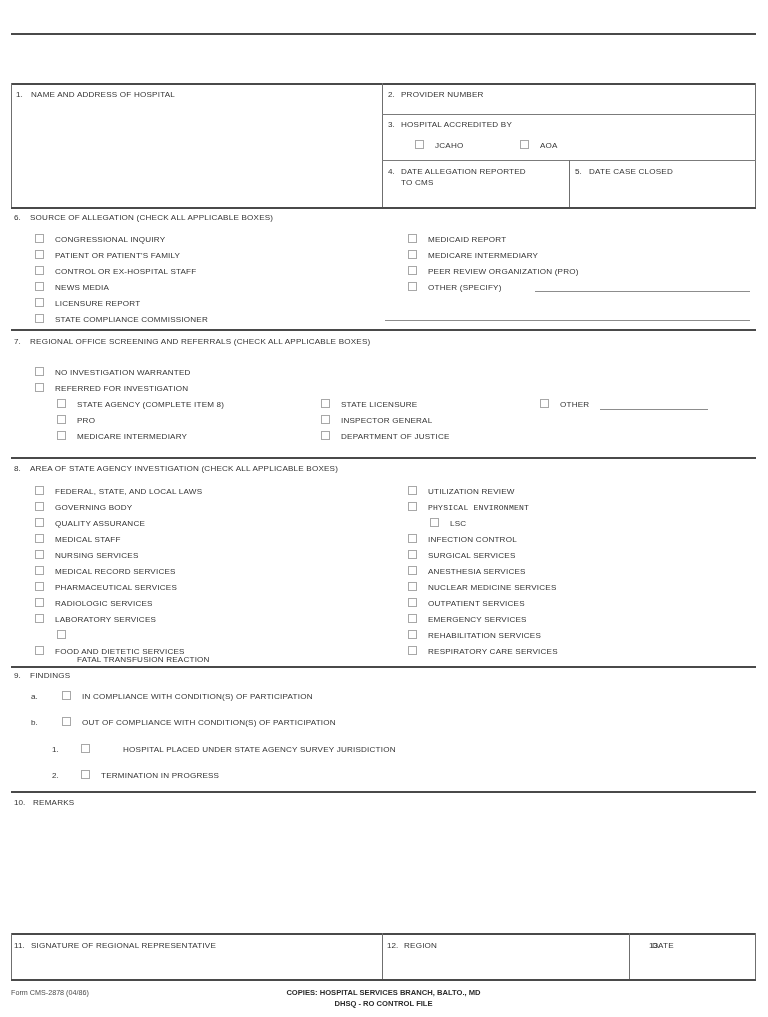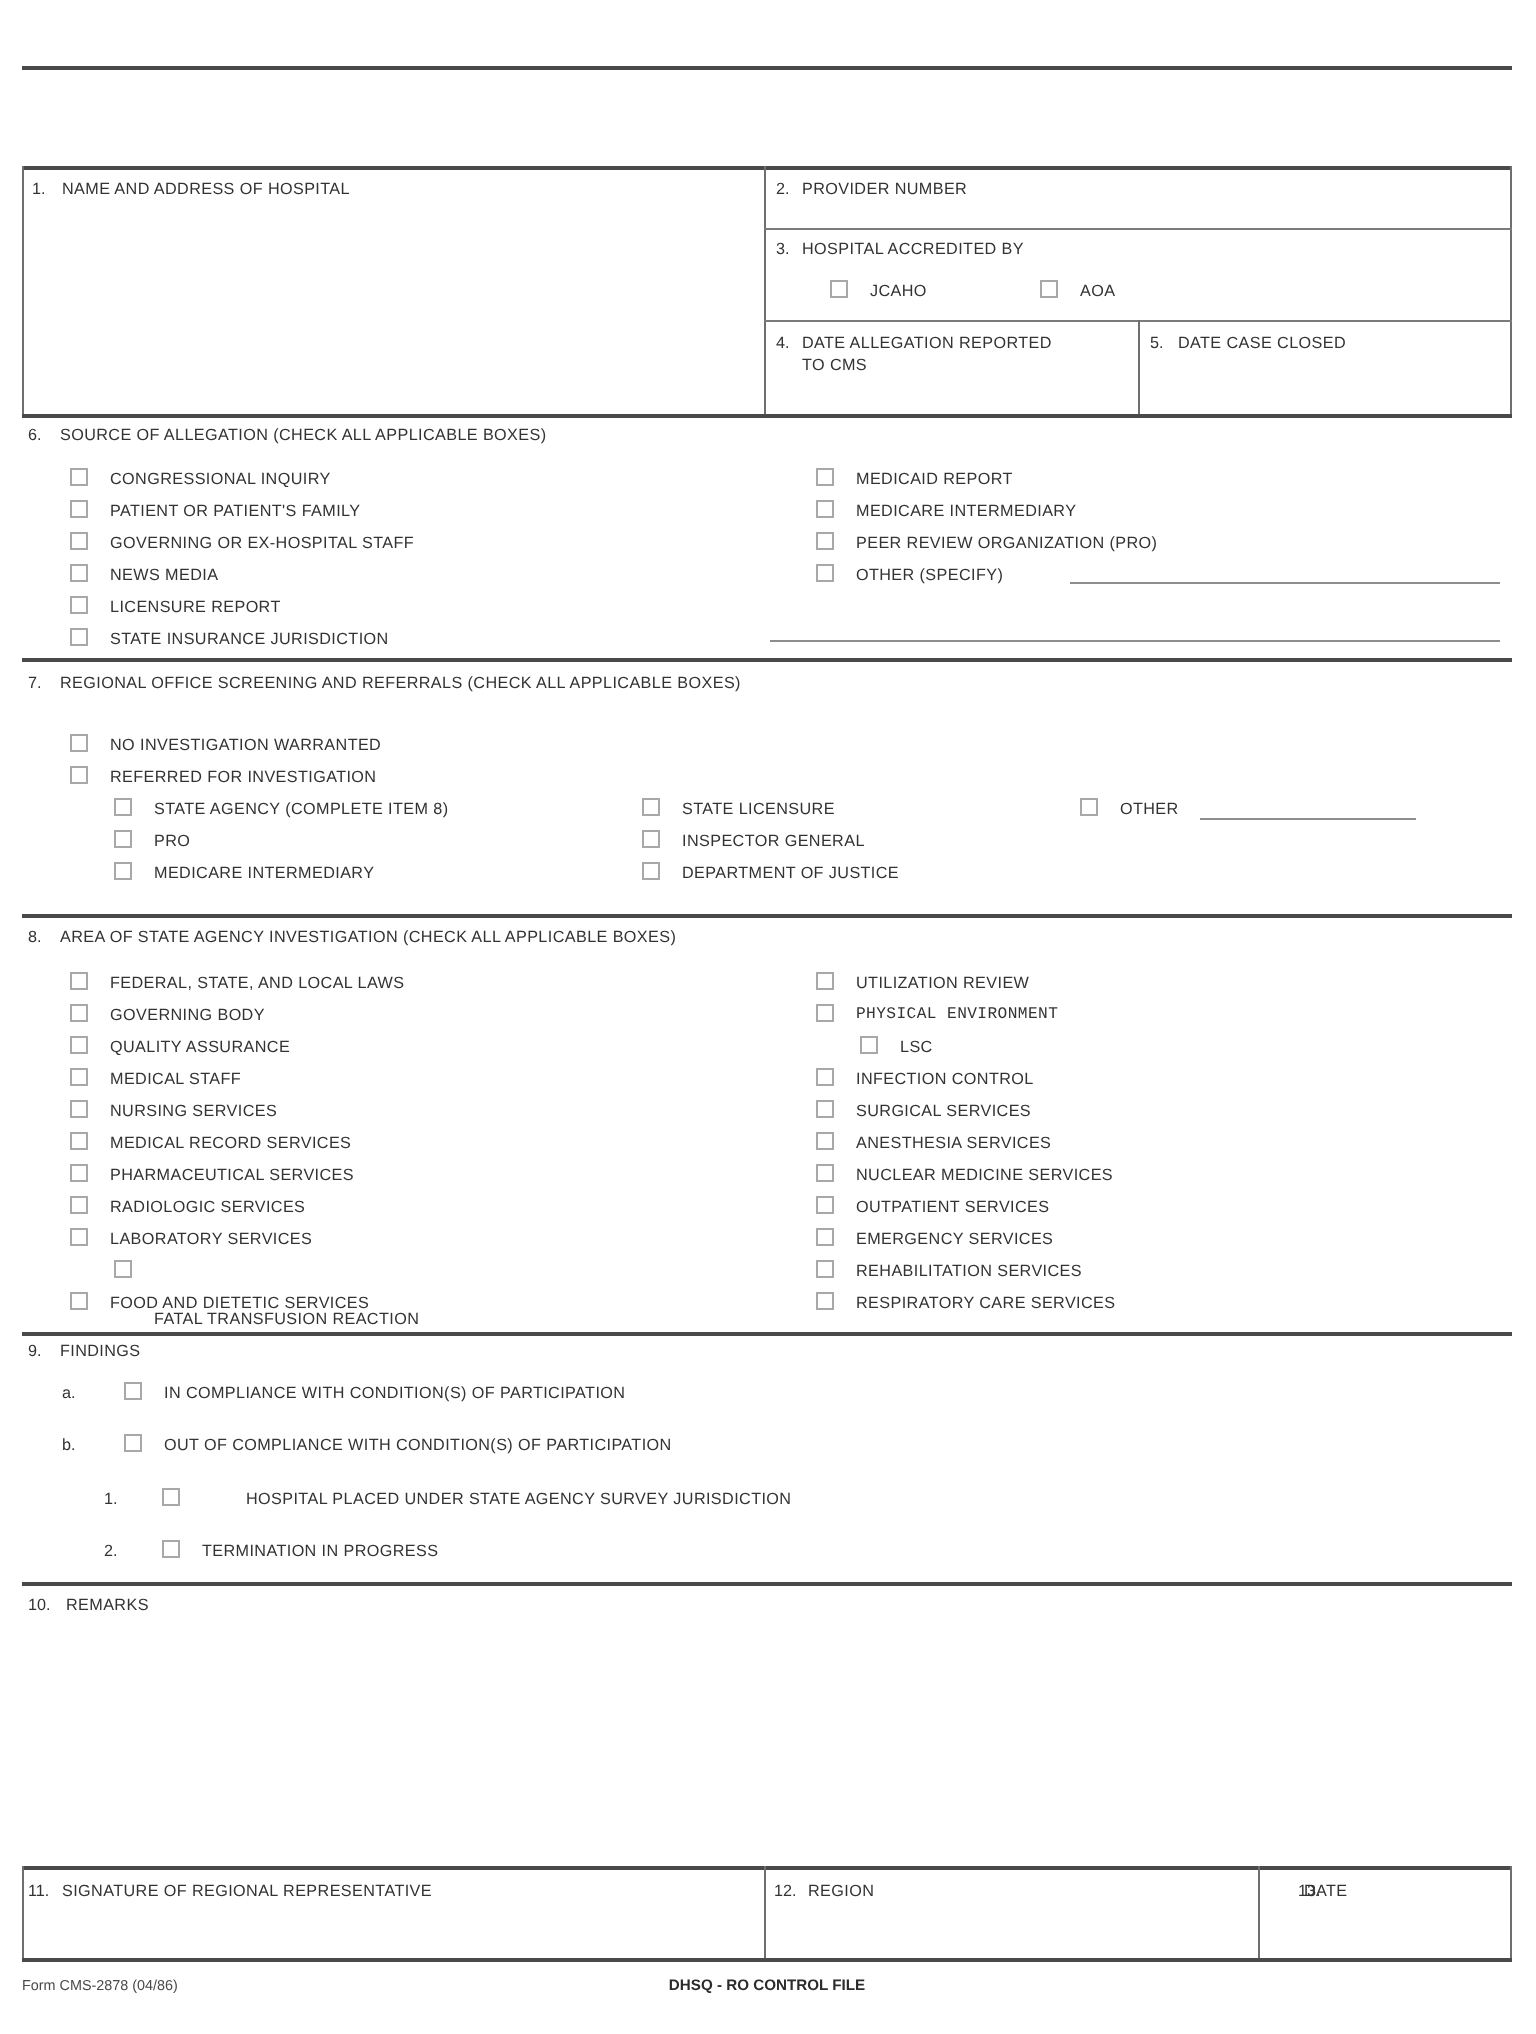--- a/index.html
+++ b/index.html
@@ -88,27 +88,27 @@
   <div class="rule thick" style="left:11px;top:207px;width:745px;"></div>
 
   <div class="num" style="left:14px;top:213px;">6.</div>
   <div class="sect-title" style="left:30px;top:213px;">SOURCE OF ALLEGATION (CHECK ALL APPLICABLE BOXES)</div>
 
   <div class="cb" style="left:35px;top:234px;"></div>
   <div class="lbl" style="left:55px;top:235px;">CONGRESSIONAL INQUIRY</div>
   <div class="cb" style="left:35px;top:250px;"></div>
   <div class="lbl" style="left:55px;top:251px;text-align:center;">PATIENT OR PATIENT'S FAMILY</div>
   <div class="cb" style="left:35px;top:266px;"></div>
-  <div class="lbl" style="left:55px;top:267px;">GOVERNING OR EX-HOSPITAL STAFF</div>
+  <div class="lbl" style="left:55px;top:267px;">CONTROL OR EX-HOSPITAL STAFF</div>
   <div class="cb" style="left:35px;top:282px;"></div>
   <div class="lbl" style="left:55px;top:283px;">NEWS MEDIA</div>
   <div class="cb" style="left:35px;top:298px;"></div>
   <div class="lbl" style="left:55px;top:299px;">LICENSURE REPORT</div>
   <div class="cb" style="left:35px;top:314px;"></div>
-  <div class="lbl" style="left:55px;top:315px;">STATE INSURANCE JURISDICTION</div>
+  <div class="lbl" style="left:55px;top:315px;">STATE COMPLIANCE COMMISSIONER</div>
 
   <div class="cb" style="left:408px;top:234px;"></div>
   <div class="lbl" style="left:428px;top:235px;">MEDICAID REPORT</div>
   <div class="cb" style="left:408px;top:250px;"></div>
   <div class="lbl" style="left:428px;top:251px;">MEDICARE INTERMEDIARY</div>
   <div class="cb" style="left:408px;top:266px;"></div>
   <div class="lbl" style="left:428px;top:267px;">PEER REVIEW ORGANIZATION (PRO)</div>
   <div class="cb" style="left:408px;top:282px;"></div>
   <div class="lbl" style="left:428px;top:283px;">OTHER (SPECIFY)</div>
 
@@ -240,16 +240,17 @@
   <div style="position:absolute;left:385px;top:953px;width:241px;height:25px;"></div>
 
   <div class="num" style="left:621px;top:941px;margin-left:28px;">13.</div>
   <div class="lbl" style="left:652px;top:941px;">DATE</div>
   <div style="position:absolute;left:632px;top:953px;width:121px;height:25px;"></div>
 
   <div class="rule thick" style="left:11px;top:979px;width:745px;"></div>
 
   <div class="formno">Form CMS-2878 (04/86)</div>
   <div class="copies">
+    <div>COPIES: HOSPITAL SERVICES BRANCH, BALTO., MD</div>
     <div>DHSQ - RO CONTROL FILE</div>
   </div>
 
 </div>
 
 </body></html>

